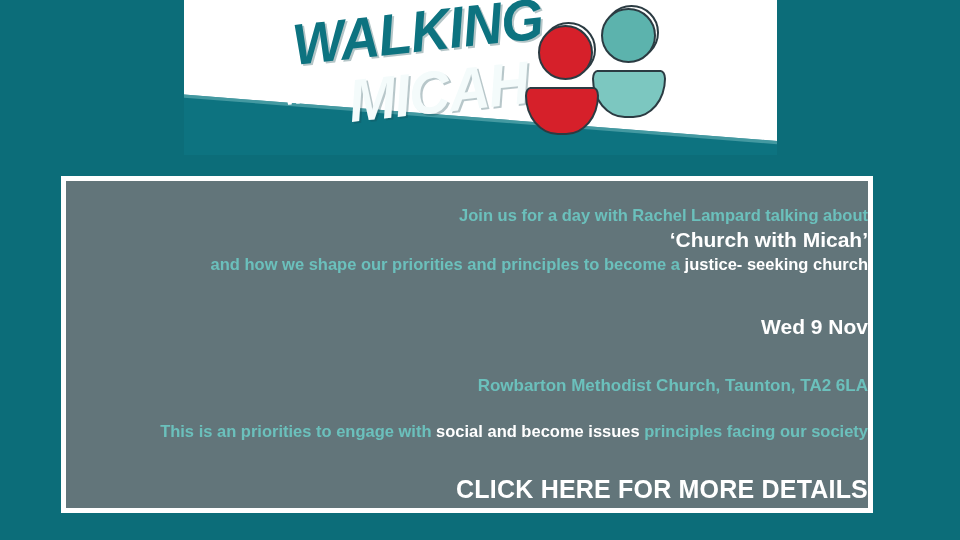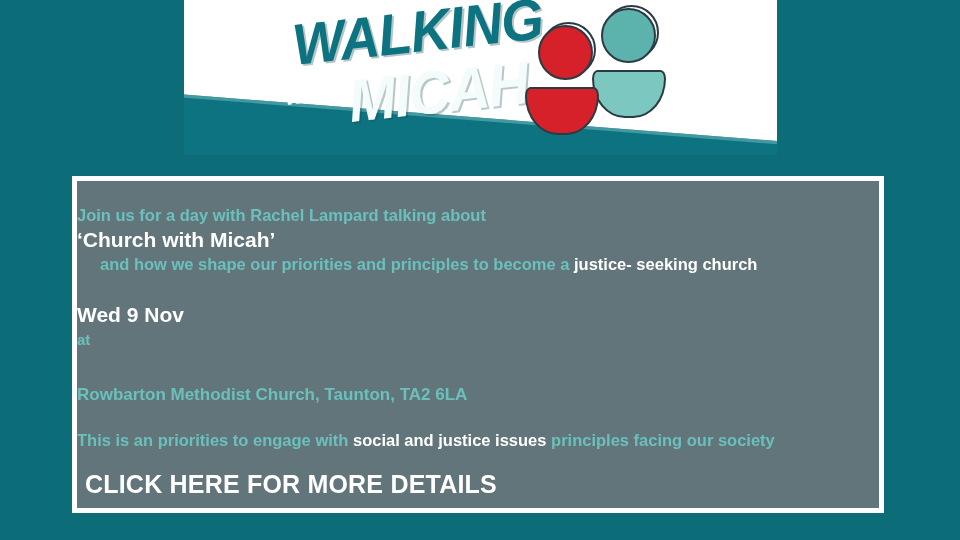--- a/index.html
+++ b/index.html
@@ -145,28 +145,28 @@
     background: #7cc7c0;
     border: 2px solid #2b3b42;
     box-sizing: border-box;
     border-radius: 50% 50% 6px 6px / 92% 92% 10px 10px;
     transform: rotate(180deg);
   }
 
   
   #content-panel {
     position: absolute;
-    left: 72px;
+    left: 61px;
     top: 176px;
     width: 812px;
     height: 337px;
     background: #62757a;
     border: 5px solid #ffffff;
     box-sizing: border-box;
-    text-align: left;
+    text-align: right;
   }
 
   .line {
     white-space: nowrap;
     line-height: 1.16;
   }
   .accent {
     color: #6bc0bc;
     font-weight: bold;
   }
@@ -185,37 +185,37 @@
     font-size: 21px;
     margin-top: 3px;
   }
   #line-subtitle {
     font-size: 16.5px;
     margin-top: 3px;
     padding-left: 23px;
   }
   #line-date {
     font-size: 21px;
-    margin-top: 28px;
+    margin-top: 40px;
   }
   #line-at {
     font-size: 15px;
     margin-top: 4px;
   }
   #line-venue {
     font-size: 17px;
     margin-top: 37px;
   }
   #line-opportunity {
     font-size: 16.5px;
     margin-top: 26px;
   }
   #line-cta {
     font-size: 25px;
-    margin-top: 20px;
+    margin-top: 34px;
     letter-spacing: .2px;
     padding-left: 8px;
   }
 </style>
 </head>
 <body>
 
 <div id="logo-banner">
   <div id="logo-white-band"></div>
   <div id="logo-diagonal-edge"></div>
@@ -239,22 +239,21 @@
 
     <div class="line white" id="line-title">‘Church with Micah’</div>
 
     <div class="line" id="line-subtitle">
       <span class="accent">and how we shape our priorities and principles to become a </span><span class="white">justice- seeking church</span>
     </div>
   </div>
 
   <div class="line white" id="line-date">Wed 9 Nov</div>
 
-  <div class="line accent" id="line-at">at</div>
 
   <div class="line accent" id="line-venue">Rowbarton Methodist Church, Taunton, TA2 6LA</div>
 
   <div class="line" id="line-opportunity">
-    <span class="accent">This is an priorities to engage with </span><span class="white">social and justice issues</span><span class="accent"> principles facing our society</span>
+    <span class="accent">This is an priorities to engage with </span><span class="white">social and become issues</span><span class="accent"> principles facing our society</span>
   </div>
 
   <div class="line white" id="line-cta">CLICK HERE FOR MORE DETAILS</div>
 </div>
 
 </body></html>

